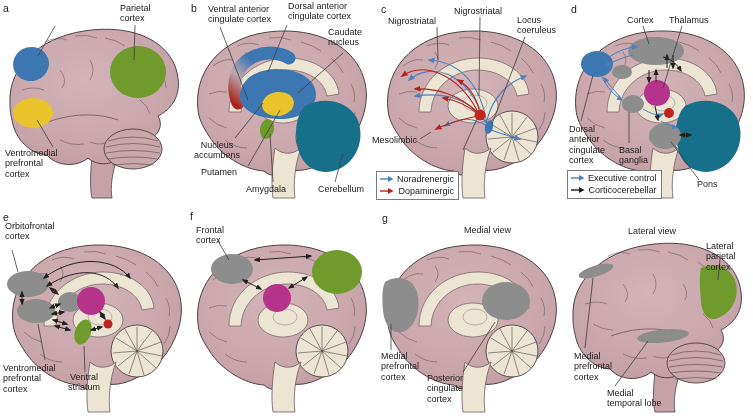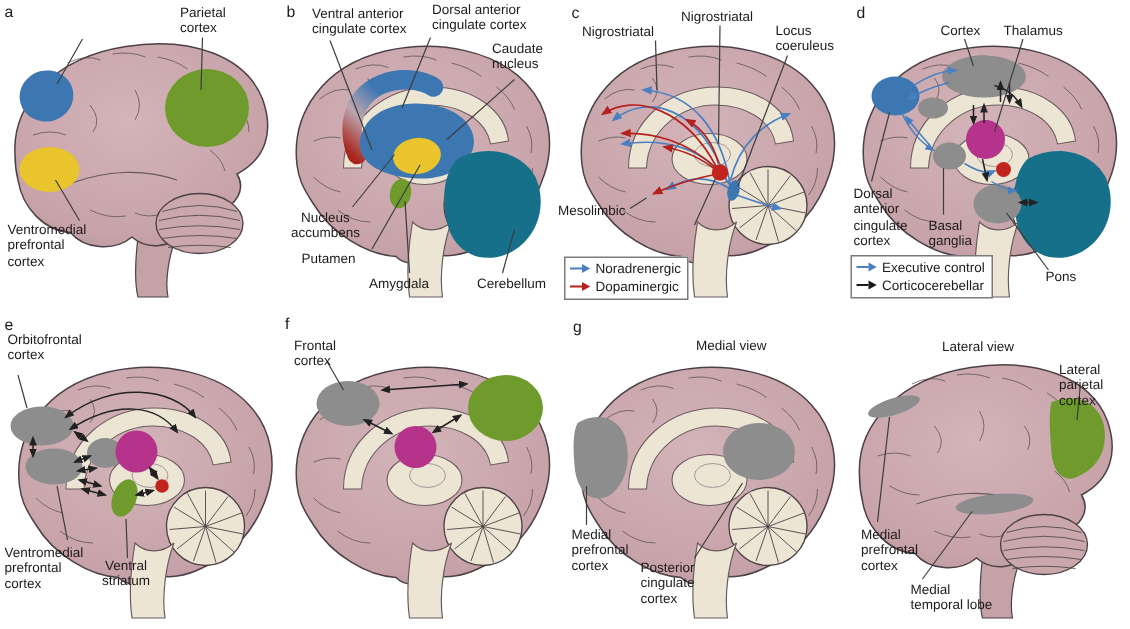--- a/index.html
+++ b/index.html
@@ -5,21 +5,21 @@
 <style>
   html,body{margin:0;padding:0;background:#fff;}
   #canvas{position:relative;width:753px;height:419px;background:#ffffff;overflow:hidden;
           font-family:"Liberation Sans",sans-serif;}
   #art{position:absolute;left:0;top:0;}
   .lbl{position:absolute;font-size:9px;line-height:1.16;color:#1d1a1b;white-space:pre-line;}
   .plt{position:absolute;font-size:10.5px;color:#1d1a1b;}
   .ctr{text-align:center;}
   .rt{text-align:left;}
   .legend{position:absolute;border:1px solid #7a7a7a;background:#fff;padding:1px 4px 2px 2px;}
-  .lrow{display:flex;align-items:center;gap:3px;font-size:9px;color:#1d1a1b;height:12px;}
+  .lrow{display:flex;align-items:center;gap:3px;font-size:9px;color:#1d1a1b;height:12px;justify-content:space-between;}
   .lrow svg{flex:0 0 auto;}
 </style>
 </head>
 <body>
 
 <div id="canvas">
 
 <svg id="art" width="753" height="419" viewBox="0 0 753 419">
   <defs>
     <radialGradient id="pg" cx="45%" cy="38%" r="78%">

